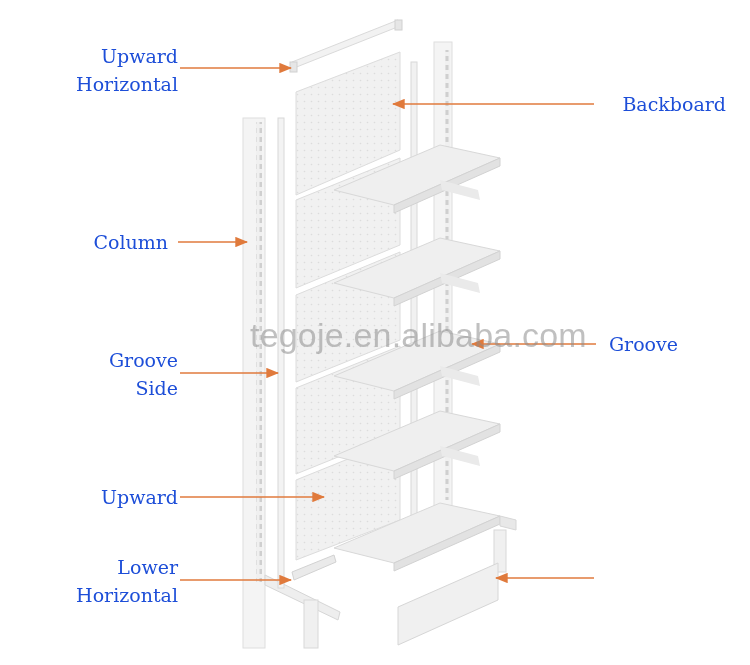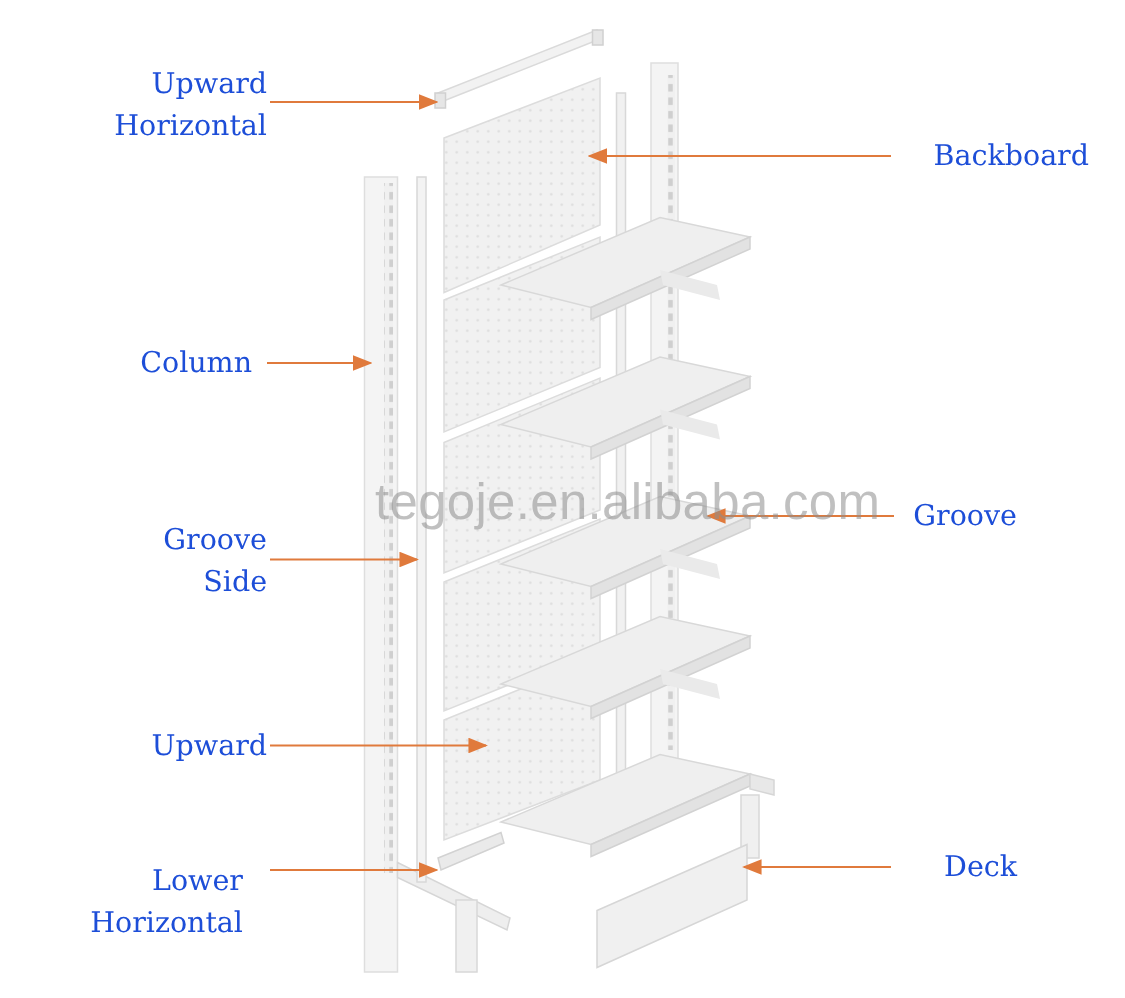--- a/index.html
+++ b/index.html
@@ -110,26 +110,23 @@
   <div class="lbl" style="left:56px;top:228px;width:112px;">
     <span>Column</span>
   </div>
   <div class="lbl" style="left:66px;top:346px;width:112px;">
     <span>Groove</span>
     <span>Side</span>
   </div>
   <div class="lbl" style="left:66px;top:483px;width:112px;">
     <span>Upward</span>
   </div>
-  <div class="lbl" style="left:50px;top:553px;width:112px;margin-top:20px;">
+  <div class="lbl" style="left:66px;top:553px;width:112px;">
     <span>Lower</span>
     <span>Horizontal</span>
   </div>
   <div class="lbl" style="left:604px;top:90px;width:122px;">
     <span>Backboard</span>
   </div>
   <div class="lbl" style="left:604px;top:330px;width:74px;">
     <span>Groove</span>
   </div>
-  <div class="lbl" style="left:604px;top:564px;width:74px;">
-    <span>Deck</span>
-  </div>
 </div>
 
 </body></html>

